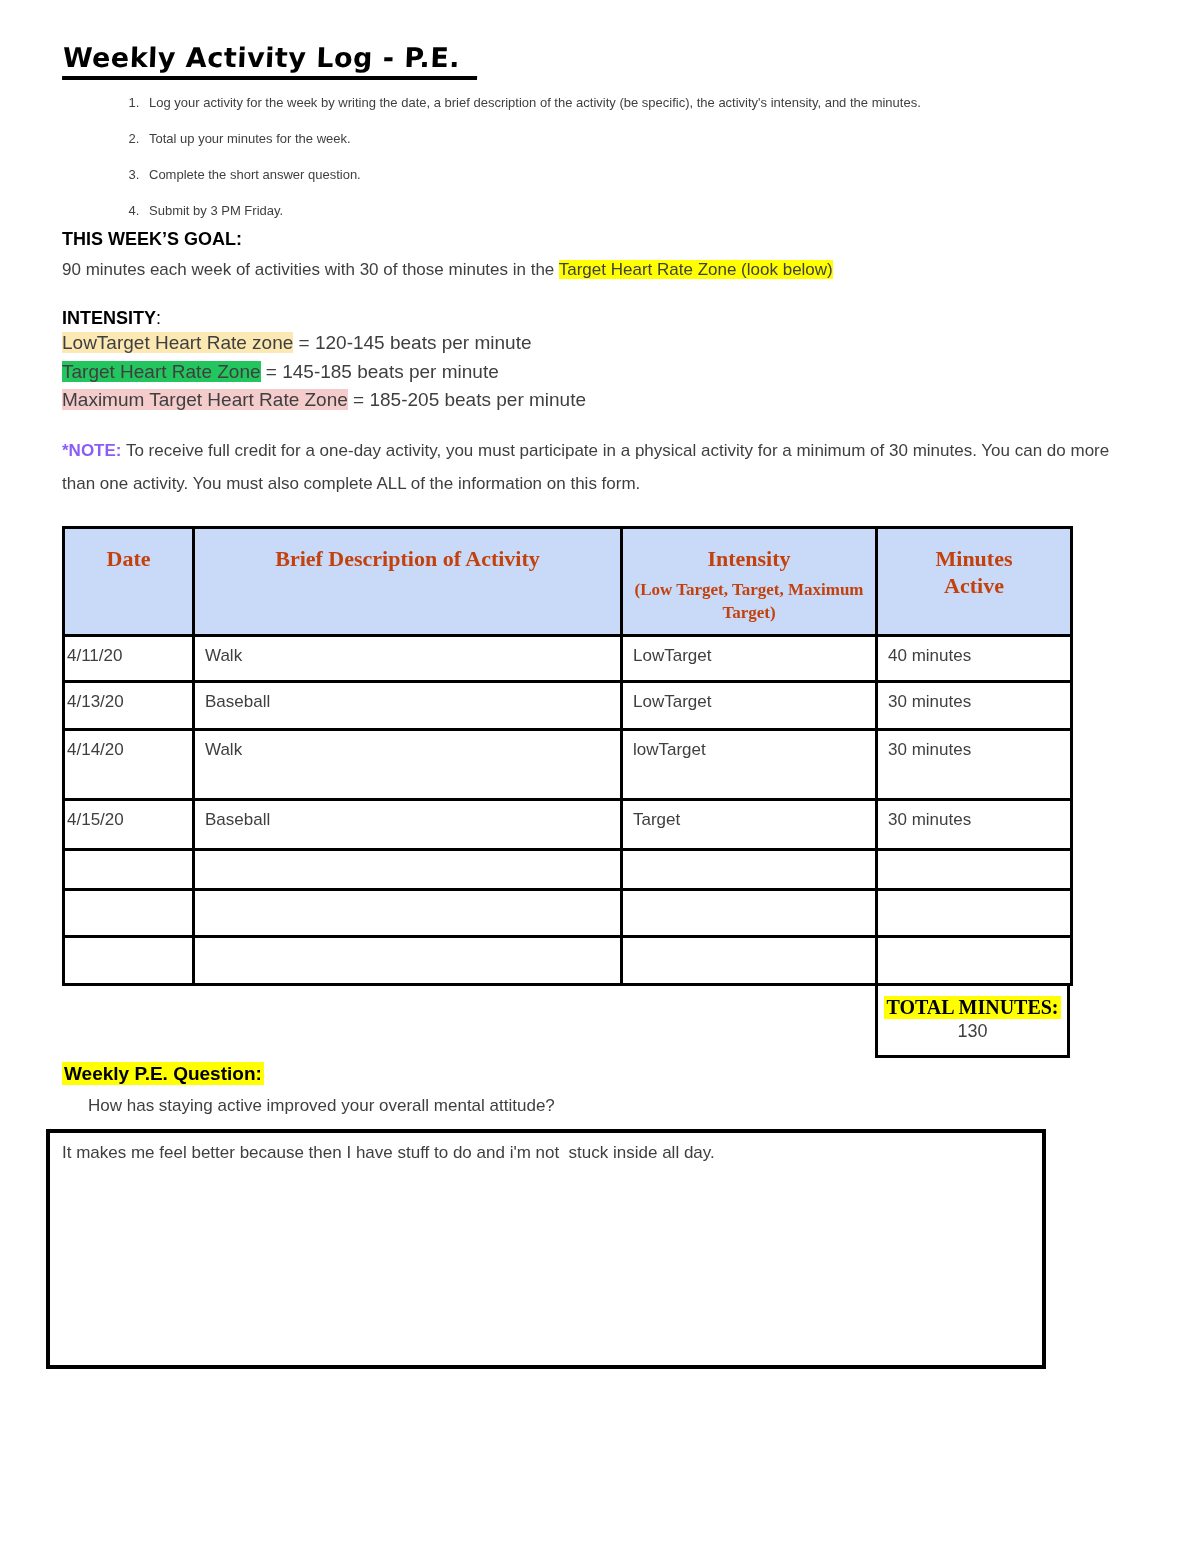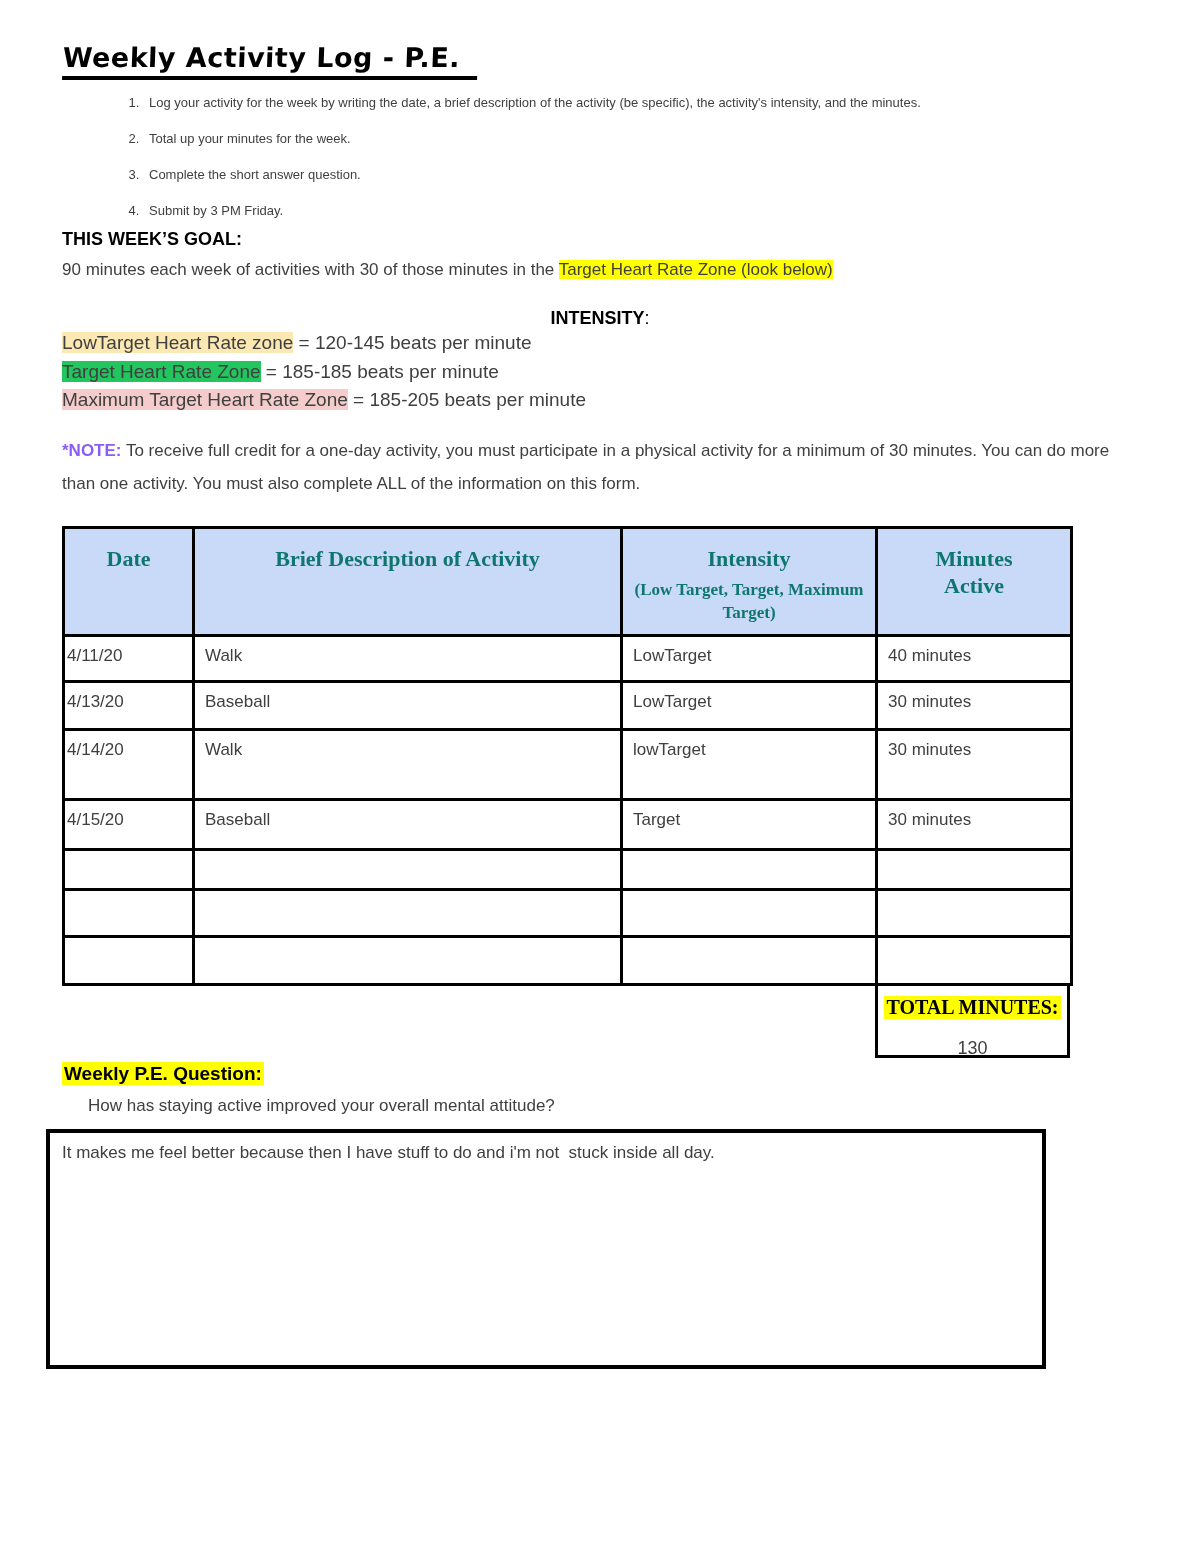--- a/index.html
+++ b/index.html
@@ -37,21 +37,21 @@
     line-height: 36px;
   }
   ol.instructions li { padding-left: 6px; }
 
   
   .goal-heading { font-size: 18px; font-weight: bold; color: #000; }
   .goal-line { margin-top: 7px; font-size: 17px; line-height: 26px; }
   .hl-yellow { background: #FFFF00; }
 
   
-  .intensity-heading { margin-top: 25px; font-size: 18px; color: #000; text-align: center; }
+  .intensity-heading { margin-top: 25px; font-size: 18px; color: #000; }
   .intensity-heading .bold-part { font-weight: bold; }
   .zone-line { font-size: 19px; line-height: 28.5px; }
   .zone-line:first-of-type { margin-top: 5px; }
   .hl-cream { background: #FCE8B2; }
   .hl-green { background: #22c55e; }
   .hl-pink  { background: #F4CCCC; }
 
   
   .note { margin-top: 19px; font-size: 17px; line-height: 33px; width: 1076px; }
   .note .bold-part { font-weight: bold; color: #8b5cf6; }
@@ -62,21 +62,21 @@
     border-collapse: collapse;
     table-layout: fixed;
     width: 1008px;
   }
   table.activity-table th,
   table.activity-table td { border: 3px solid #000; vertical-align: top; }
   table.activity-table th {
     background: #C9DAF8;
     font-family: "Liberation Serif", serif;
     font-weight: bold;
-    color: #0f766e;
+    color: #c2410c;
     text-align: center;
     font-size: 22px;
     line-height: 27px;
     padding-top: 16px;
     height: 108px;
   }
   th .th-sub {
     display: block;
     font-size: 17px;
     line-height: 23px;
@@ -109,21 +109,21 @@
   }
   .total-label {
     display: inline-block;
     background: #FFFF00;
     font-family: "Liberation Serif", serif;
     font-weight: bold;
     font-size: 20px;
     color: #000;
     padding: 0 2px;
   }
-  .total-value { font-size: 18px; margin-top: 19px; }
+  .total-value { font-size: 18px; margin-top: 2px; }
 
   
   .pe-question-heading {
     margin-top: 5px;
     font-size: 19px;
     font-weight: bold;
     color: #000;
   }
   .pe-question-heading .hl-yellow { padding: 1px 2px; }
   .pe-prompt { margin-top: 11px; margin-left: 26px; font-size: 17px; }
@@ -151,21 +151,21 @@
     <li>Total up your minutes for the week.</li>
     <li>Complete the short answer question.</li>
     <li>Submit by 3 PM Friday.</li>
   </ol>
 
   <div class="goal-heading">THIS WEEK’S GOAL:</div>
   <div class="goal-line"><span>90 minutes each week of activities with 30 of those minutes in the </span><span class="hl-yellow">Target Heart Rate Zone (look below)</span></div>
 
   <div class="intensity-heading"><span class="bold-part">INTENSITY</span><span>:</span></div>
   <div class="zone-line"><span class="hl-cream">LowTarget Heart Rate zone</span><span> = 120-145 beats per minute</span></div>
-  <div class="zone-line"><span class="hl-green">Target Heart Rate Zone</span><span> = 185-185 beats per minute</span></div>
+  <div class="zone-line"><span class="hl-green">Target Heart Rate Zone</span><span> = 145-185 beats per minute</span></div>
   <div class="zone-line"><span class="hl-pink">Maximum Target Heart Rate Zone</span><span> = 185-205 beats per minute</span></div>
 
   <p class="note"><span class="bold-part">*NOTE:</span><span> To receive full credit for a one-day activity, you must participate in a physical activity for a minimum of 30 minutes. You can do more than one activity. You must also complete ALL of the information on this form.</span></p>
 
   <table class="activity-table">
     <colgroup>
       <col style="width:130px">
         <col style="width:428px">
         <col style="width:255px">
         <col style="width:195px">

